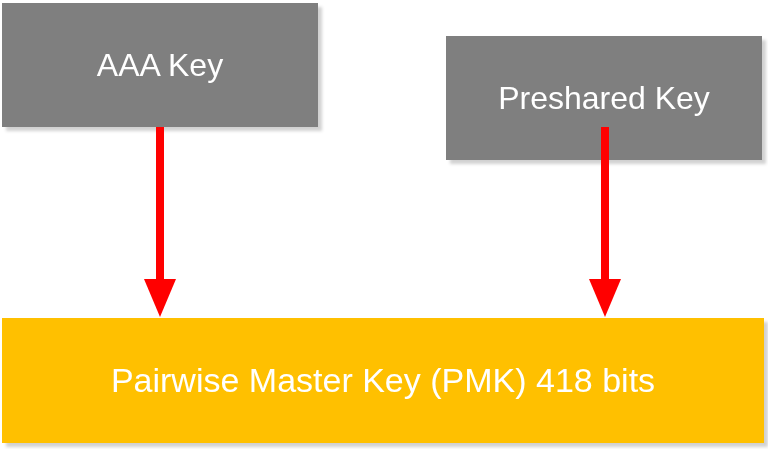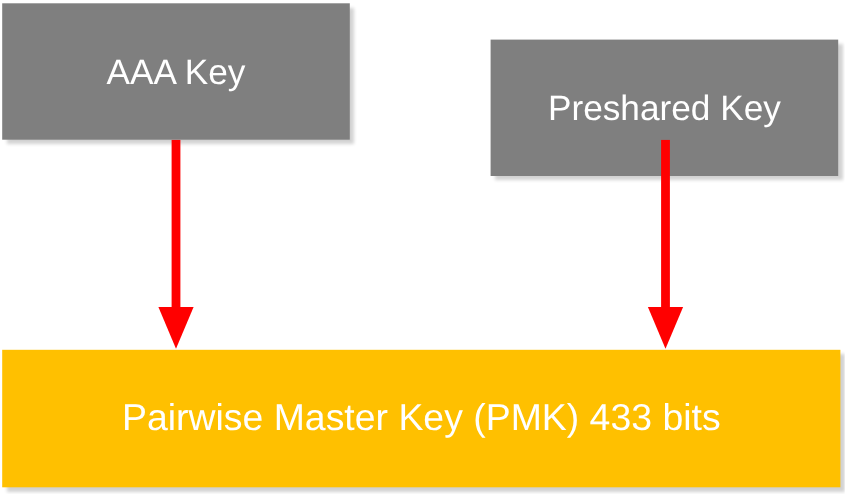--- a/index.html
+++ b/index.html
@@ -67,16 +67,16 @@
     <rect x="13" y="0" width="8" height="158" fill="#FF0000"></rect>
     <polygon points="1,152 33,152 17,190" fill="#FF0000"></polygon>
   </svg>
 
   <svg class="arrow" id="arrow-psk" viewBox="0 0 34 191">
     <rect x="13" y="0" width="8" height="158" fill="#FF0000"></rect>
     <polygon points="1,152 33,152 17,190" fill="#FF0000"></polygon>
   </svg>
 
   <div class="node" id="node-pmk" style="background-color: rgb(255, 192, 0);">
-    <span class="label">Pairwise Master Key (PMK) 433 bits</span>
+    <span class="label">Pairwise Master Key (PMK) 418 bits</span>
   </div>
 
 </div>
 
 </body></html>

